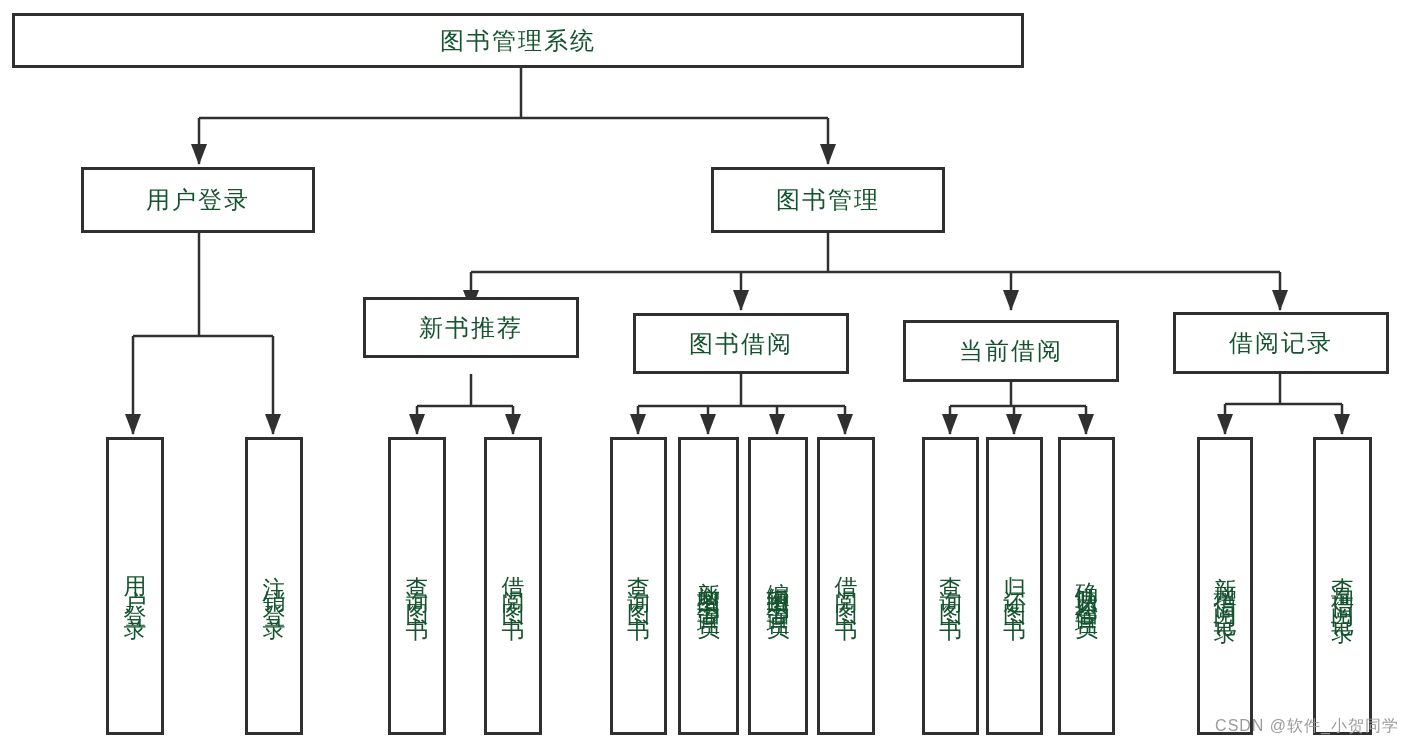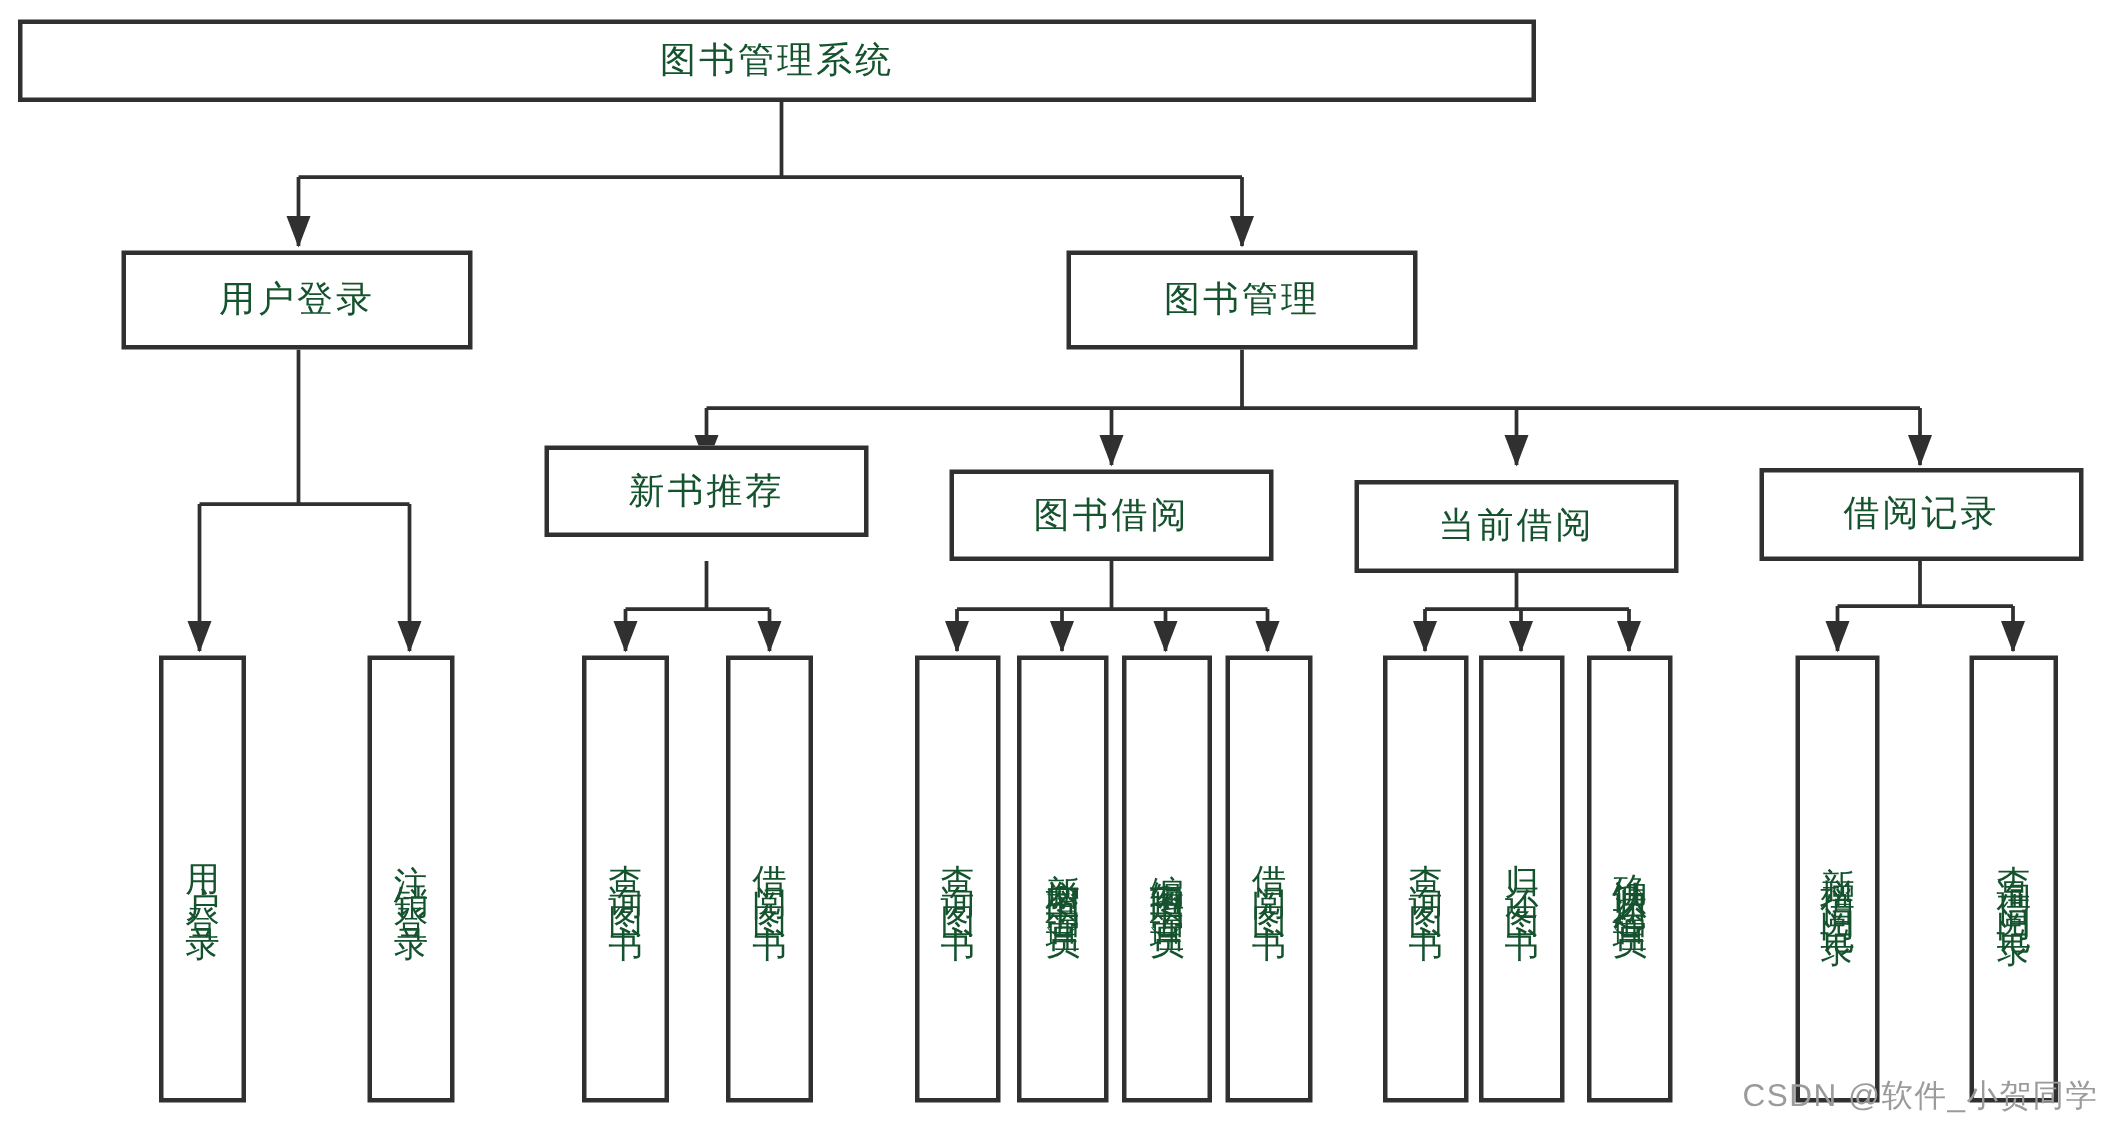--- a/index.html
+++ b/index.html
@@ -34,21 +34,21 @@
     line-height:1;
     white-space:nowrap;
   }
   .ls-lg span{letter-spacing:14px;}
   .ls-md span{letter-spacing:9px;}
   .ls-sm span{letter-spacing:5px;}
   #watermark{
     position:absolute;
     right:6px;
     top:716px;
-    font-size:21px;
+    font-size:16px;
     color:#9b9b9b;
     letter-spacing:1px;
     white-space:nowrap;
     z-index:5;
   }
 </style>
 </head>
 <body>
 
 <div id="canvas">

